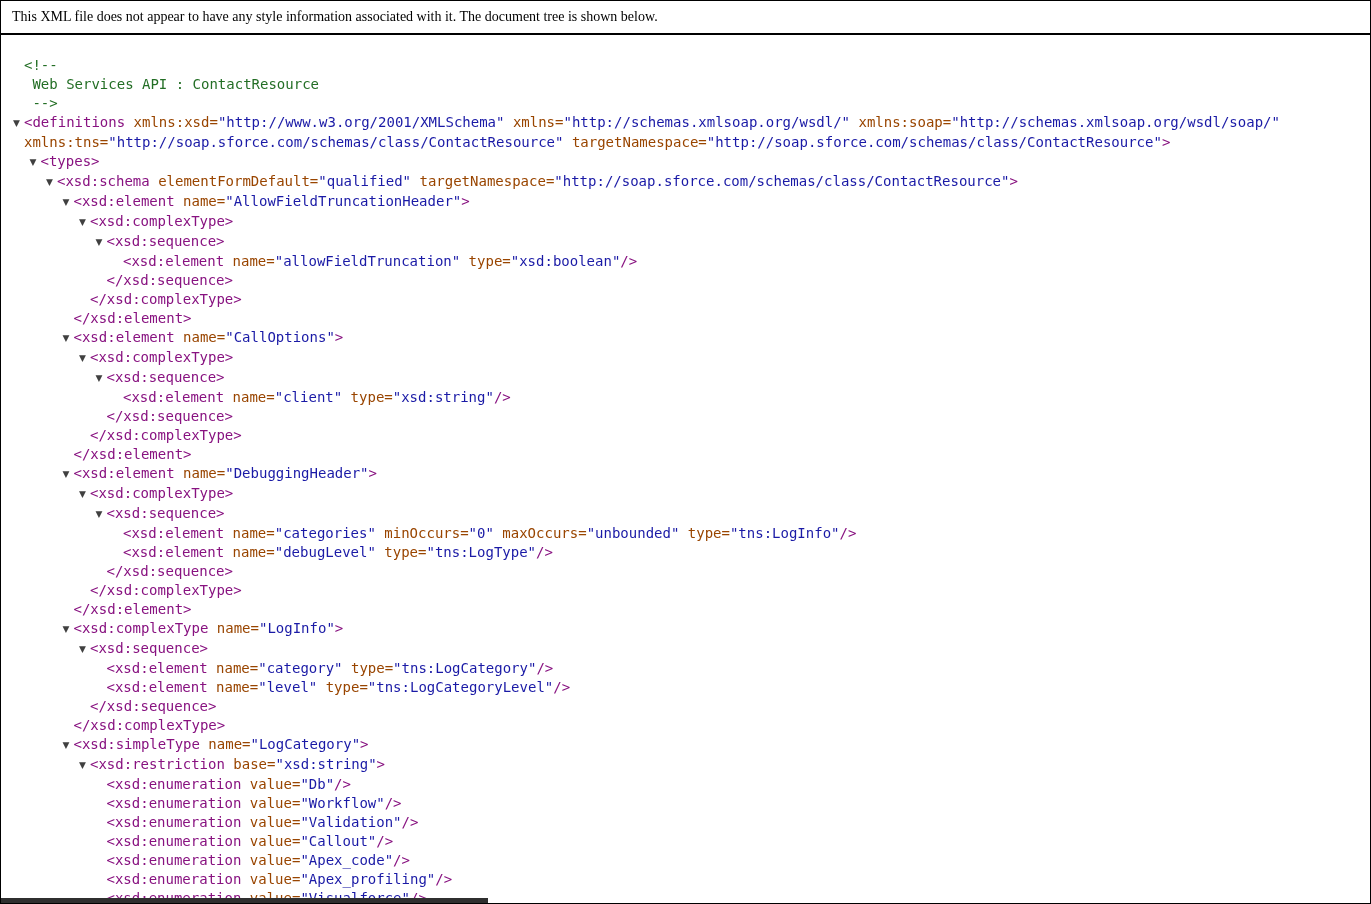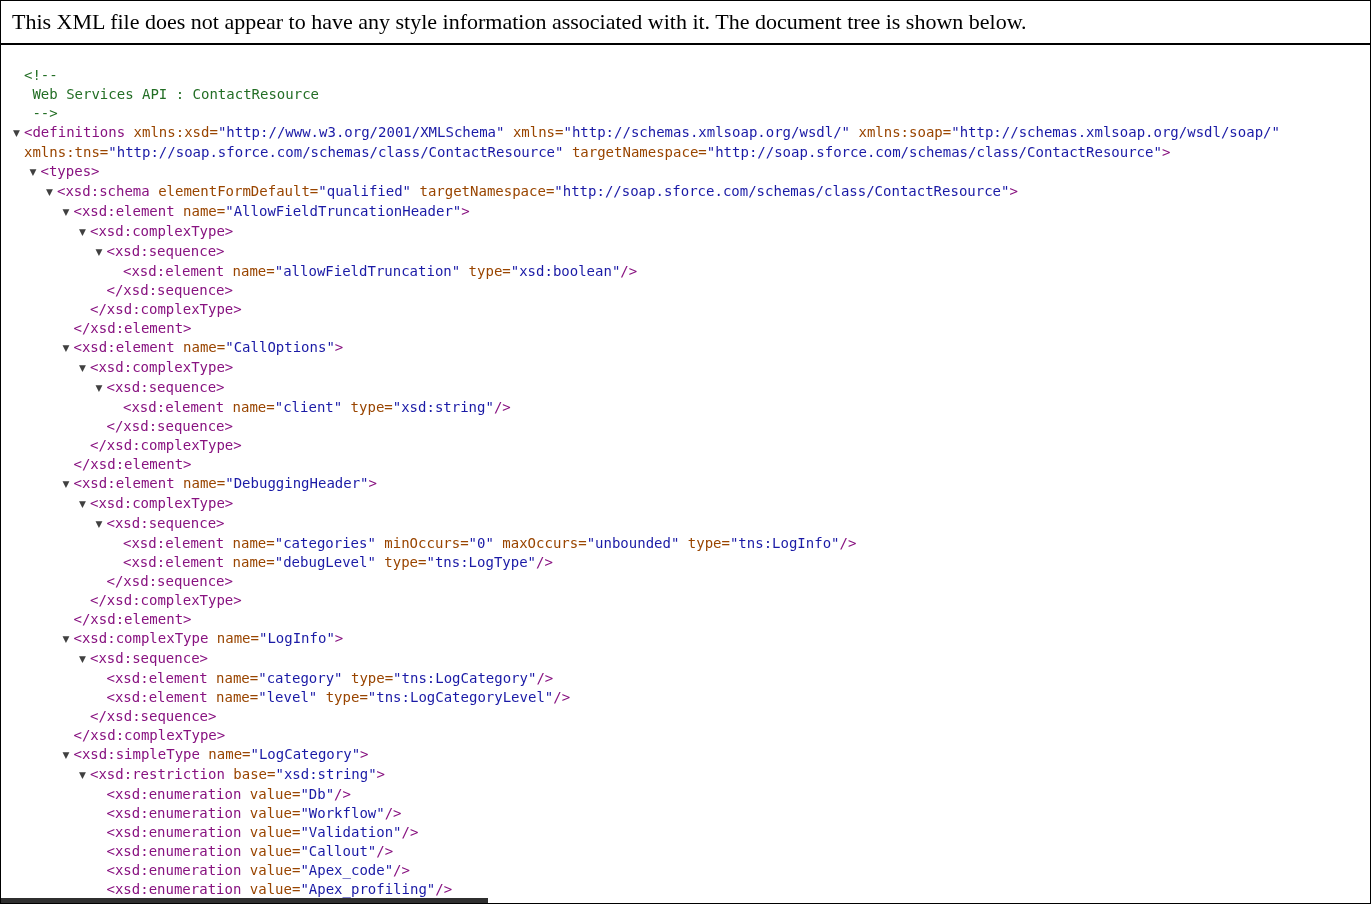--- a/index.html
+++ b/index.html
@@ -14,21 +14,21 @@
   }
   .viewport-frame {
     position: absolute;
     inset: 0;
     border: 1px solid #000000;
     pointer-events: none;
     z-index: 5;
   }
   .header {
     padding: 9px 12px 8px 12px;
-    font-size: 22px;
+    font-size: 14px;
     color: var(--header-text, #000);
     border-bottom: 2px solid var(--divider, #000);
   }
   .tree {
     font-family: "DejaVu Sans Mono", "Liberation Mono", monospace;
     font-size: 14px;
     line-height: 19px;
     padding-top: 21px;
     white-space: pre;
     color: #000000;

